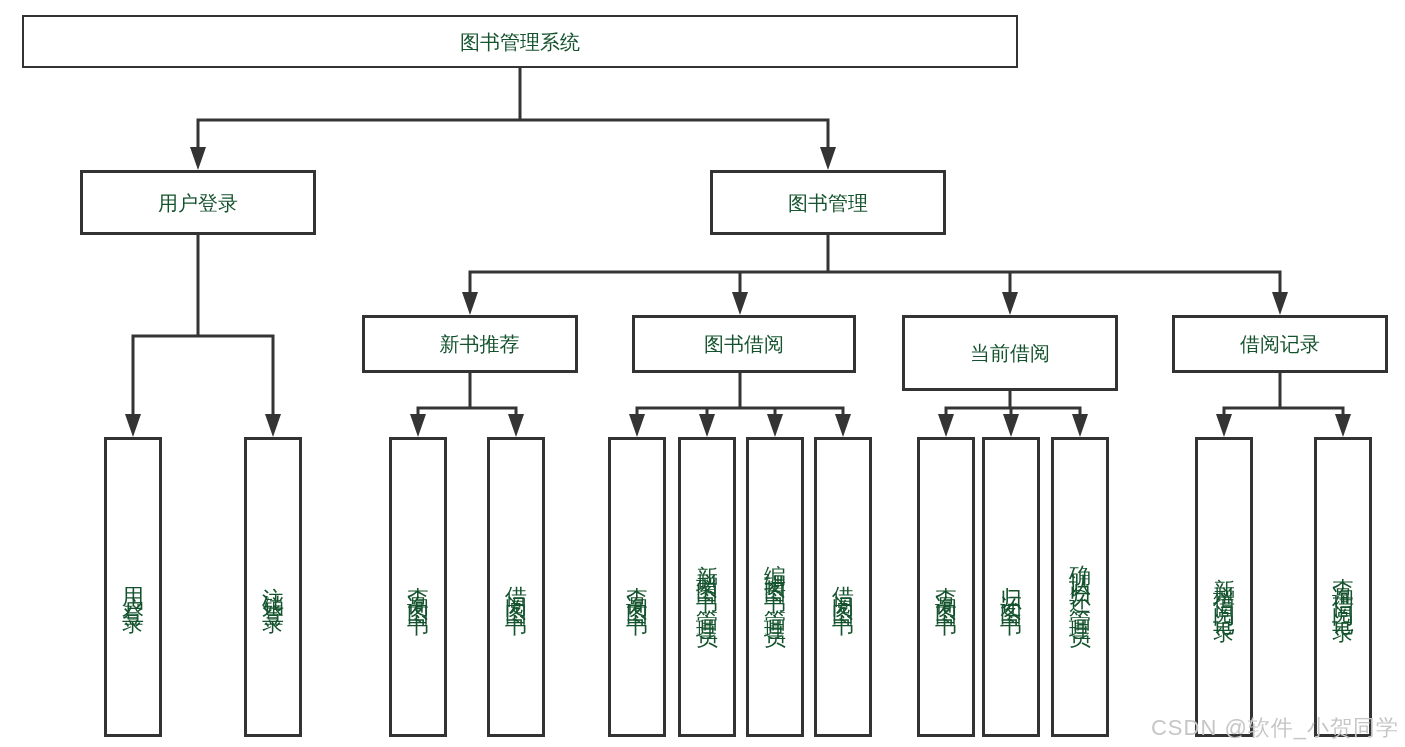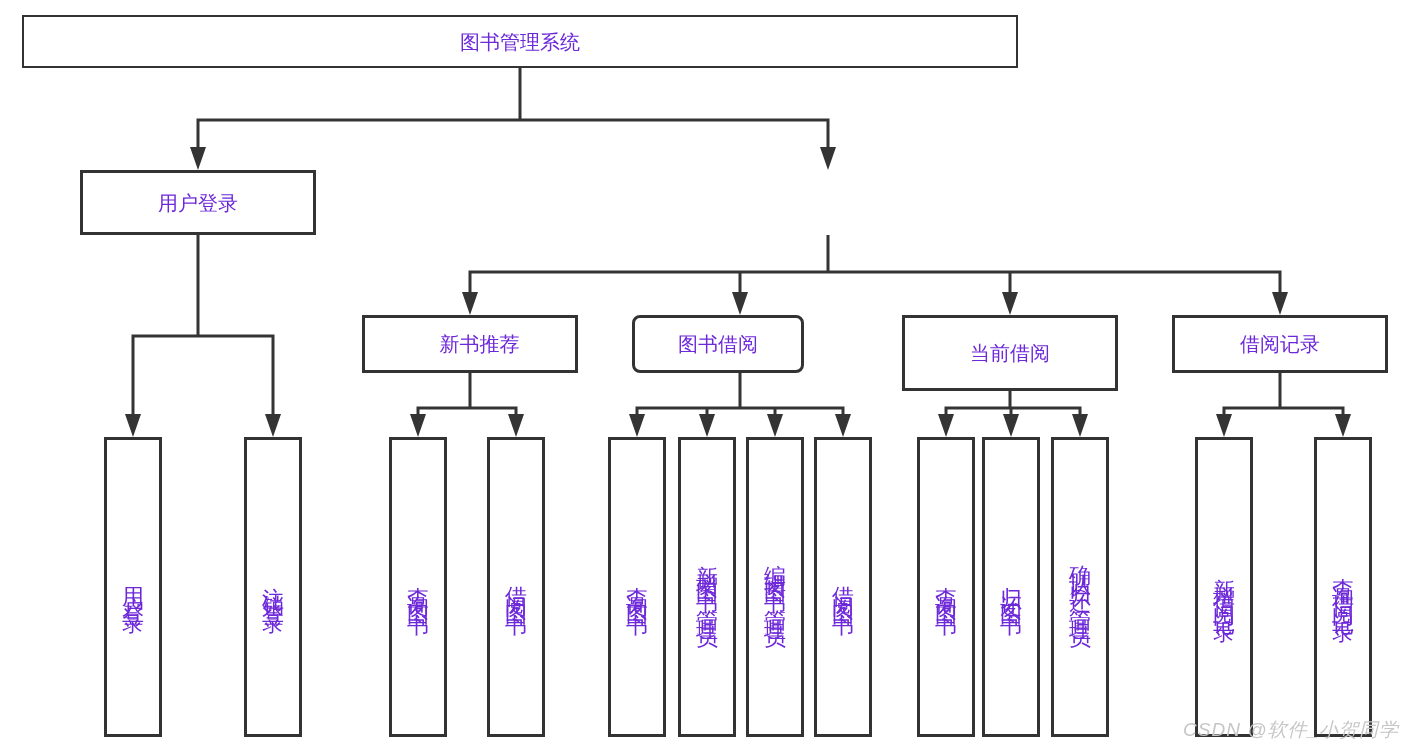--- a/index.html
+++ b/index.html
@@ -26,41 +26,40 @@
     stroke: none;
   }
   .node {
     position: absolute;
     box-sizing: border-box;
     background: #ffffff;
     border: 3px solid #333333;
     display: flex;
     align-items: center;
     justify-content: center;
-    color: #6d28d9;
+    color: #14532d;
     font-size: 20px;
     line-height: 1.2;
     text-align: center;
   }
   .node.root { border-width: 2px; font-size: 20px; }
   .node.leaf {
     writing-mode: vertical-rl;
     font-size: 22px;
     letter-spacing: 9px;
     line-height: 1;
   }
   .watermark {
     position: absolute;
     right: 6px;
     bottom: 4px;
-    font-size: 19px;
+    font-size: 22px;
     color: #c6c6c6;
     letter-spacing: 1px;
     white-space: nowrap;
-    font-style: italic;
   }
 </style>
 </head>
 <body>
 
 <div class="stage">
 
   <svg class="connector-layer" viewBox="0 0 1405 747" xmlns="http://www.w3.org/2000/svg">
     <g>
       <path class="line" d="M520 68 V120 M196.5 120 H829.5 M198 120 V147 M828 120 V147"></path>
@@ -88,23 +87,24 @@
     </g>
     <g>
       <path class="line" d="M1280 373 V408 M1222.5 408 H1344.5 M1224 408 V414 M1343 408 V414"></path>
       <path class="arrows" d="M1216 414 H1232 L1224 437 Z M1335 414 H1351 L1343 437 Z"></path>
     </g>
   </svg>
 
   <div class="node root" style="left:22px; top:15px; width:996px; height:53px;">图书管理系统</div>
 
   <div class="node" style="left:80px; top:170px; width:236px; height:65px;">用户登录</div>
+  <div class="node" style="left:710px; top:170px; width:236px; height:65px;">图书管理</div>
 
   <div class="node" style="left:362px; top:315px; width:216px; height:58px;padding-left:19px;">新书推荐</div>
-  <div class="node" style="left:632px; top:315px; width:172px; height:58px;border-radius:8px;">图书借阅</div>
+  <div class="node" style="left:632px; top:315px; width:224px; height:58px;">图书借阅</div>
   <div class="node" style="left:902px; top:315px; width:216px; height:76px;">当前借阅</div>
   <div class="node" style="left:1172px; top:315px; width:216px; height:58px;">借阅记录</div>
 
   <div class="node leaf" style="left:104px; top:437px; width:58px; height:300px;">用户登录</div>
   <div class="node leaf" style="left:244px; top:437px; width:58px; height:300px;">注销登录</div>
 
   <div class="node leaf" style="left:389px; top:437px; width:58px; height:300px;">查询图书</div>
   <div class="node leaf" style="left:487px; top:437px; width:58px; height:300px;">借阅图书</div>
 
   <div class="node leaf" style="left:608px; top:437px; width:58px; height:300px;">查询图书</div>

